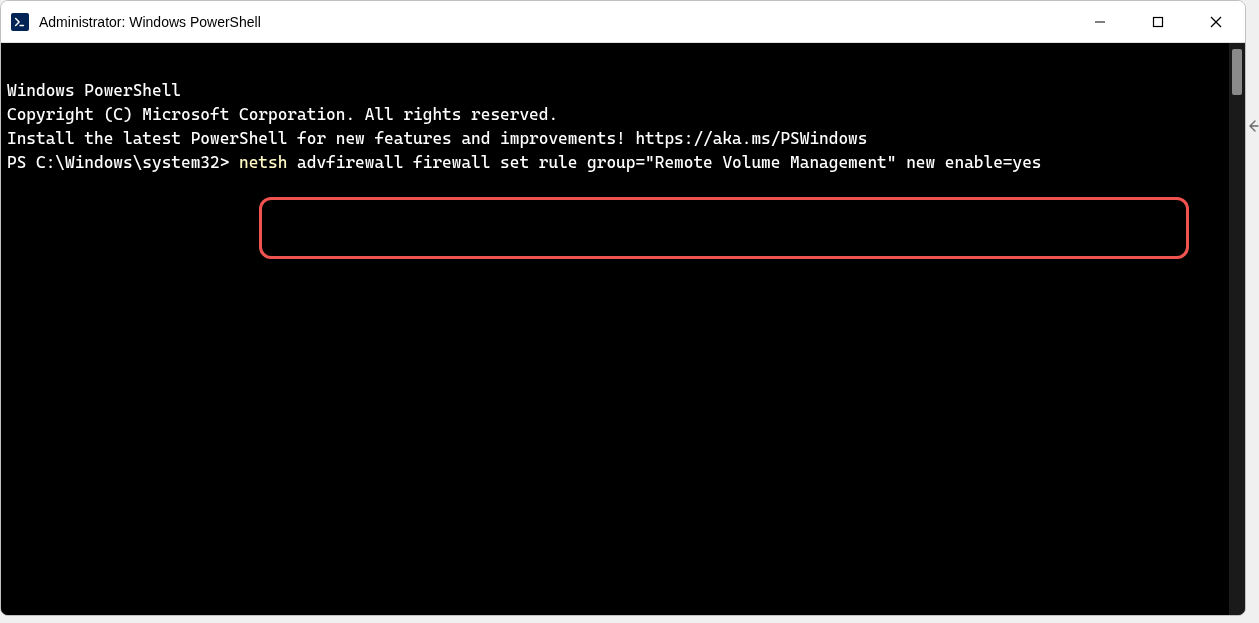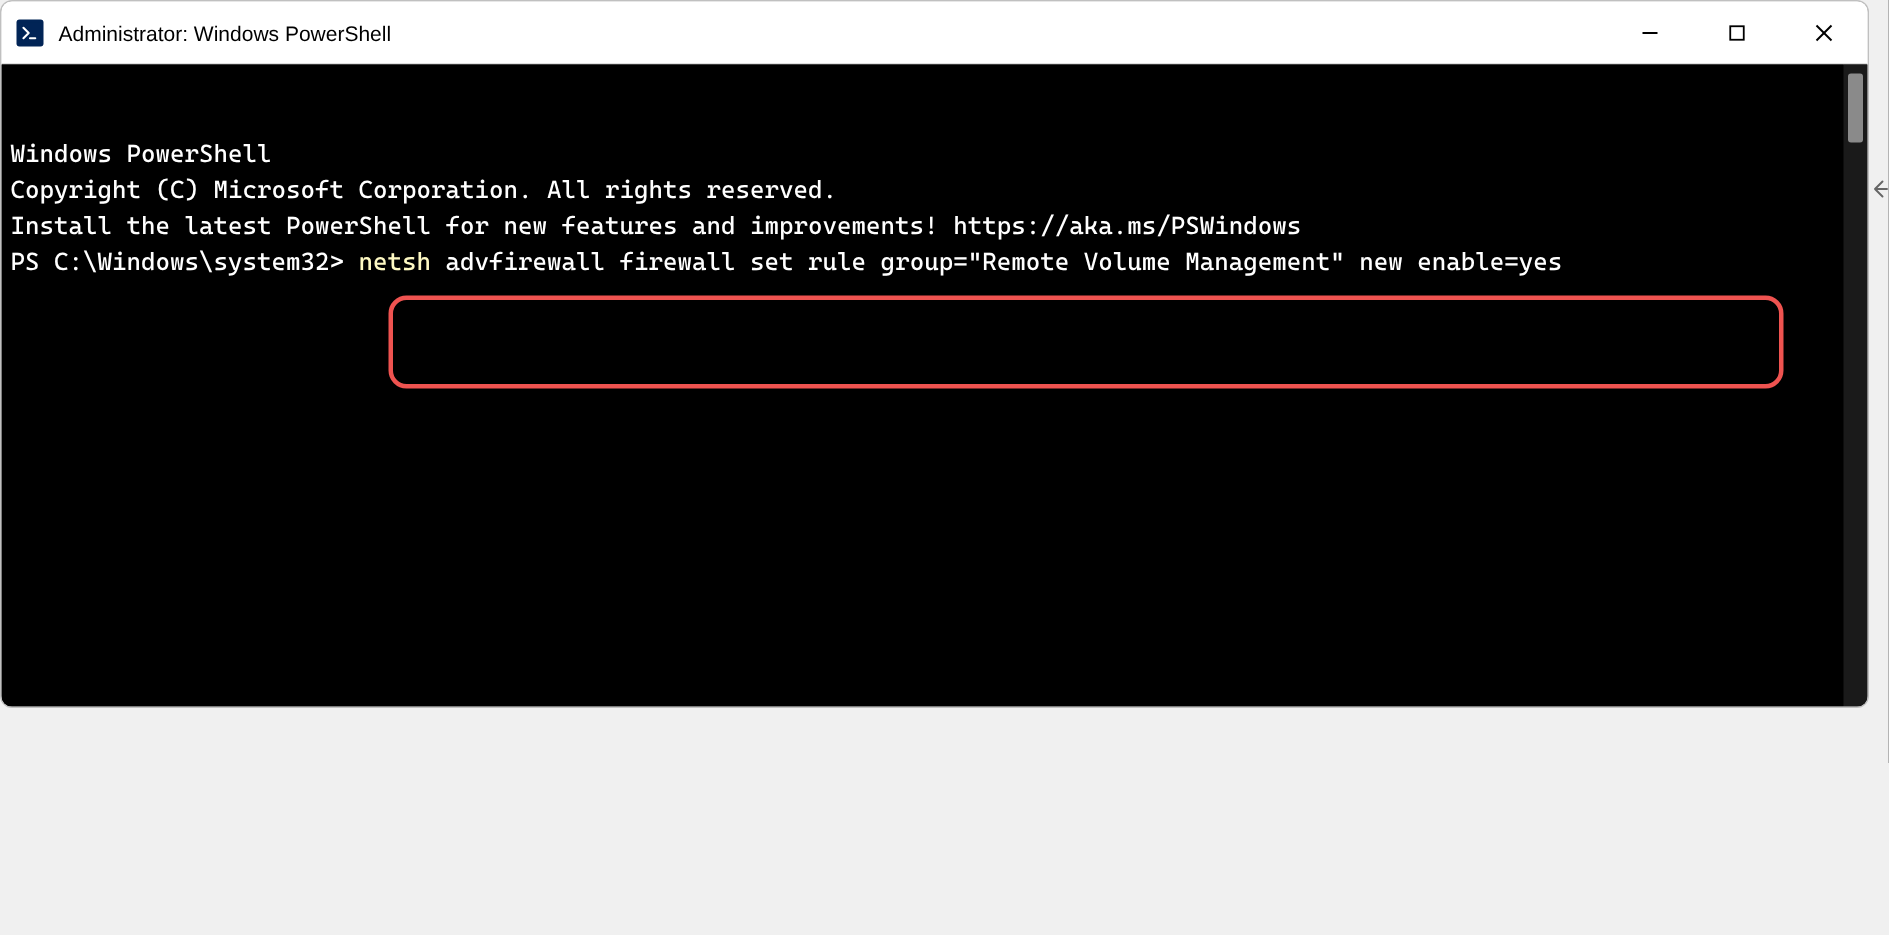--- a/index.html
+++ b/index.html
@@ -5,21 +5,21 @@
   * { margin: 0; padding: 0; box-sizing: border-box; }
   html, body {
     width: 1259px;
     height: 623px;
     font-family: "Segoe UI", Tahoma, sans-serif;
     background: #f0f0f0;
     overflow: hidden;
   }
   .window {
     width: 1246px;
-    height: 472px;
+    height: 616px;
     background: #ffffff;
     border: 1px solid #c0c0c0;
     border-radius: 8px;
     overflow: hidden;
     display: flex;
     flex-direction: column;
     position: relative;
   }
   .titlebar {
     height: 42px;
@@ -65,21 +65,21 @@
     display: flex;
     background: #000000;
   }
   .console {
     flex: 1;
     background: #000000;
     color: #ffffff;
     font-family: "Cascadia Mono", Consolas, "Courier New", monospace;
     font-size: 16.5px;
     line-height: 24px;
-    padding: 24px 6px;
+    padding: 12px 6px;
     white-space: pre;
     position: relative;
     overflow: hidden;
   }
   .console .line { display:block; }
   .prompt-line { position: relative; }
   .highlight-box {
     position: absolute;
     border: 3px solid #ef5350;
     border-radius: 12px;

